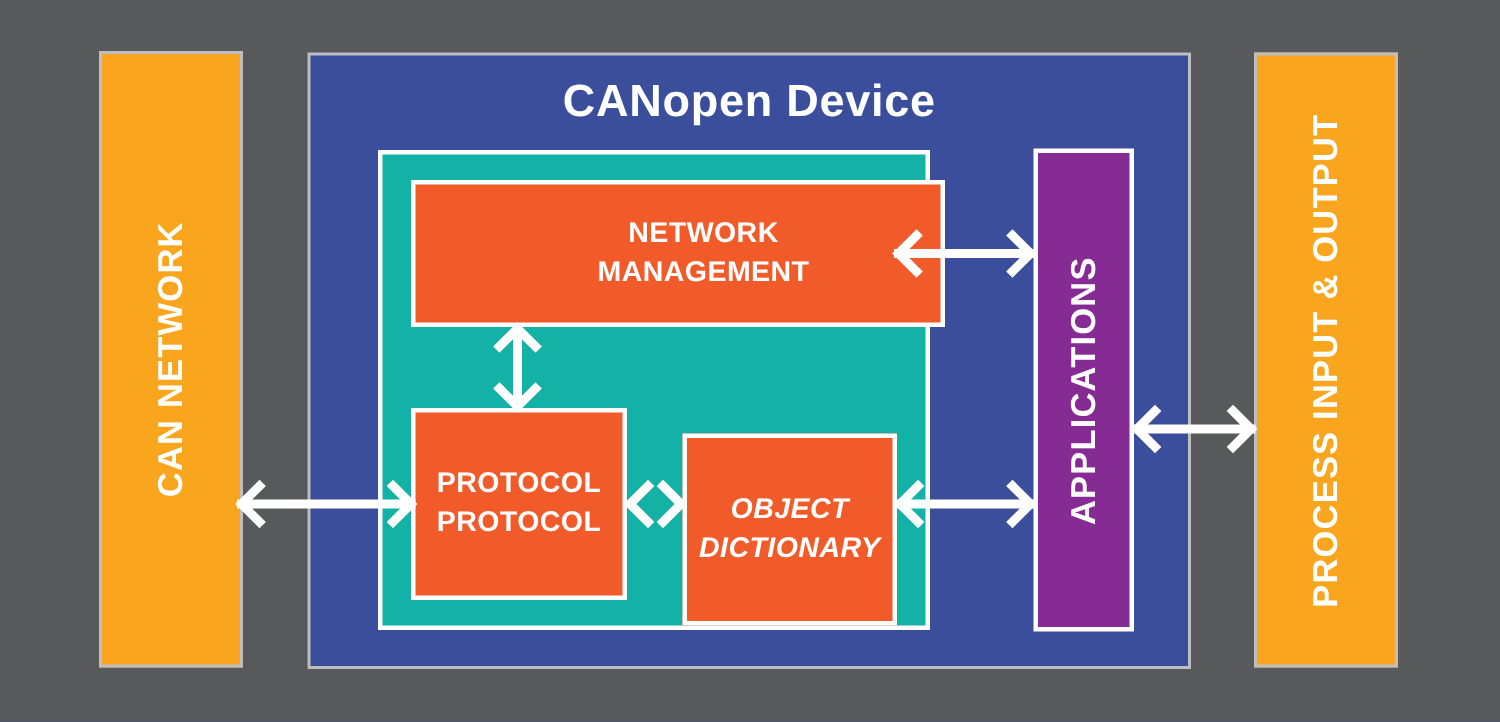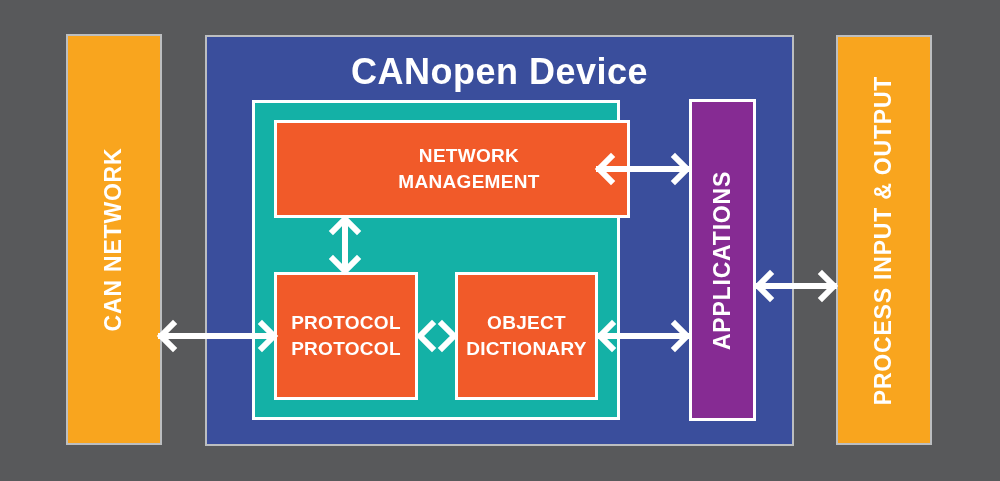--- a/index.html
+++ b/index.html
@@ -31,21 +31,21 @@
     position: absolute;
     left: 205px; top: 35px;
     width: 585px; height: 407px;
     background: #3A4E9C;
     border: 2px solid #BCBEC0;
   }
   .device-title {
     margin-top: 14px;
     text-align: center;
     color: #FFFFFF;
-    font-size: 36px;
+    font-size: 30px;
     font-weight: 700;
     letter-spacing: 0.5px;
   }
 
   
   .core {
     position: absolute;
     left: 252px; top: 100px;
     width: 362px; height: 314px;
     background: #14B1A6;
@@ -63,21 +63,21 @@
     text-align: center;
     color: #FFFFFF;
     font-weight: 700;
     font-size: 19px;
     line-height: 26px;
     letter-spacing: 0.3px;
   }
   .module-nm { left: 274px; top: 120px; width: 316px; height: 92px; padding-left: 34px; }
   .module-nm .label { max-width: 175px; }
   .module-pm { left: 274px; top: 272px; width: 138px; height: 122px; }
-  .module-od { left: 455px; top: 272px; width: 137px; height: 122px; }
+  .module-od { left: 455px; top: 289px; width: 137px; height: 122px; font-style: italic; }
 
   
   .apps-bar {
     position: absolute;
     left: 689px; top: 99px;
     width: 61px; height: 316px;
     background: #862B93;
     border: 3px solid #FFFFFF;
     display: flex;
     align-items: center;

